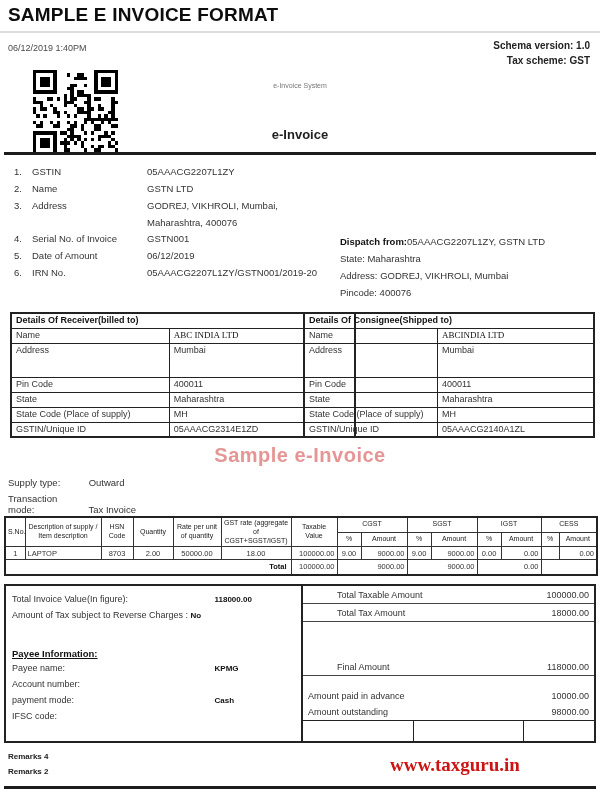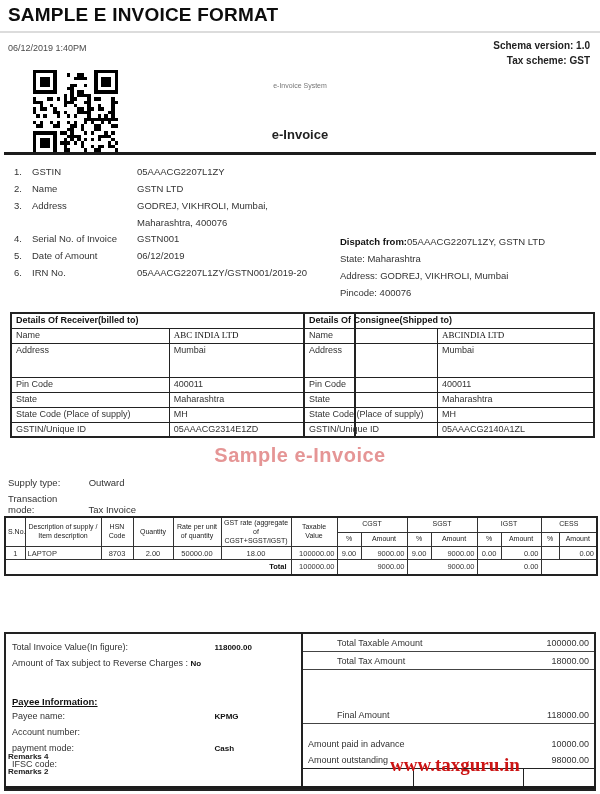--- a/index.html
+++ b/index.html
@@ -20,21 +20,21 @@
 
   .copy-box { right:8px; top:89px; width:140px; height:23px; border:1px solid #555; font-size:10.5px; color:#333;
               display:flex; align-items:center; justify-content:center; }
 
   .doc-heading { left:0; right:0; top:127px; text-align:center; font-size:13px; font-weight:bold; color:#222; }
   .thick-rule { left:4px; right:4px; top:152px; height:3px; background:#1c1c1c; }
 
   .field-row { left:0; font-size:9.5px; color:#333; }
   .field-no { position:absolute; left:14px; width:16px; }
   .field-label { position:absolute; left:32px; width:105px; }
-  .field-value { position:absolute; left:137px; white-space:nowrap; }
+  .field-value { position:absolute; left:147px; white-space:nowrap; }
 
   .dispatch { left:340px; top:233px; font-size:9.5px; color:#333; line-height:17px; }
   .dispatch b { color:#111; }
 
   .party-table { top:312px; border-collapse:collapse; table-layout:fixed; font-size:9px; color:#333; }
   .party-table td, .party-table th { border:1px solid #222; padding:1px 4px; vertical-align:top; text-align:left; font-weight:normal; }
   .party-table .ttl { font-weight:bold; color:#111; height:15px; }
   .party-table .addr { height:34px; }
   .party-table tr td { height:15px; }
   .serif-bold { font-family:"Liberation Serif", serif; font-weight:bold; color:#111; }
@@ -49,21 +49,21 @@
 
   .items { left:4px; top:516px; width:592px; border-collapse:collapse; table-layout:fixed; position:absolute;
            font-size:7.5px; color:#333; border:2px solid #222; }
   .items th, .items td { border:1px solid #333; padding:1px 2px; text-align:center; font-weight:normal; line-height:1.25; }
   .items thead th { font-size:7px; vertical-align:middle; color:#222; }
   .items .num { text-align:right; }
   .items .total-label { text-align:right; font-weight:bold; color:#111; padding-right:4px; }
   .items td { height:13px; }
   .items .total-row td { height:15px; }
 
-  .summary { left:4px; top:584px; width:592px; height:159px; border:2px solid #222; display:flex; position:absolute;margin-top:48px; }
+  .summary { left:4px; top:584px; width:592px; height:159px; border:2px solid #222; display:flex; position:absolute; }
   .sum-left { width:297px; border-right:2px solid #222; padding:8px 6px 0 6px; font-size:9px; color:#333; }
   .sum-left .lbl { display:inline-block; width:200px; }
   .sum-left .val { font-size:8px; font-weight:bold; color:#111; }
   .sum-left .line { height:16px; }
   .payee-head { font-size:9.5px; font-weight:bold; text-decoration:underline; color:#111; margin:22px 0 4px 0; }
   .sum-right { flex:1; display:flex; flex-direction:column; font-size:9px; color:#333; }
   .sr-row { display:flex; justify-content:space-between; align-items:center; padding:0 5px; }
   .sr-bb { border-bottom:1px solid #444;padding-left:34px; }
   .sr-cells { display:flex; border-top:1px solid #222; }
   .sr-cell { border-right:1px solid #222; }

